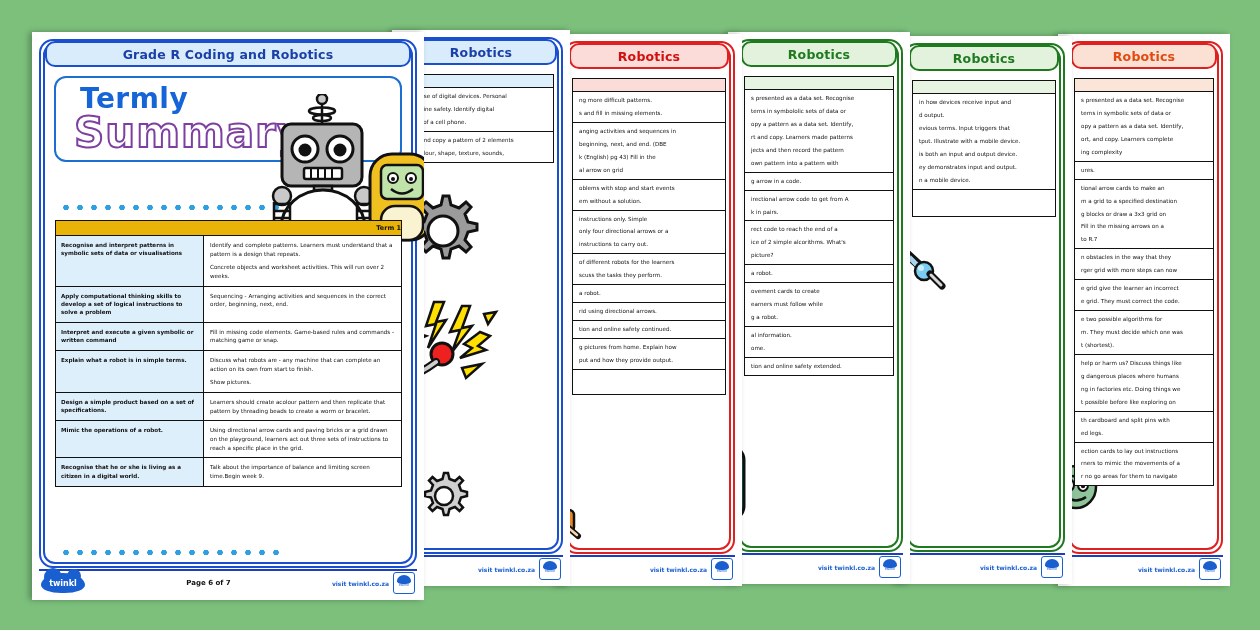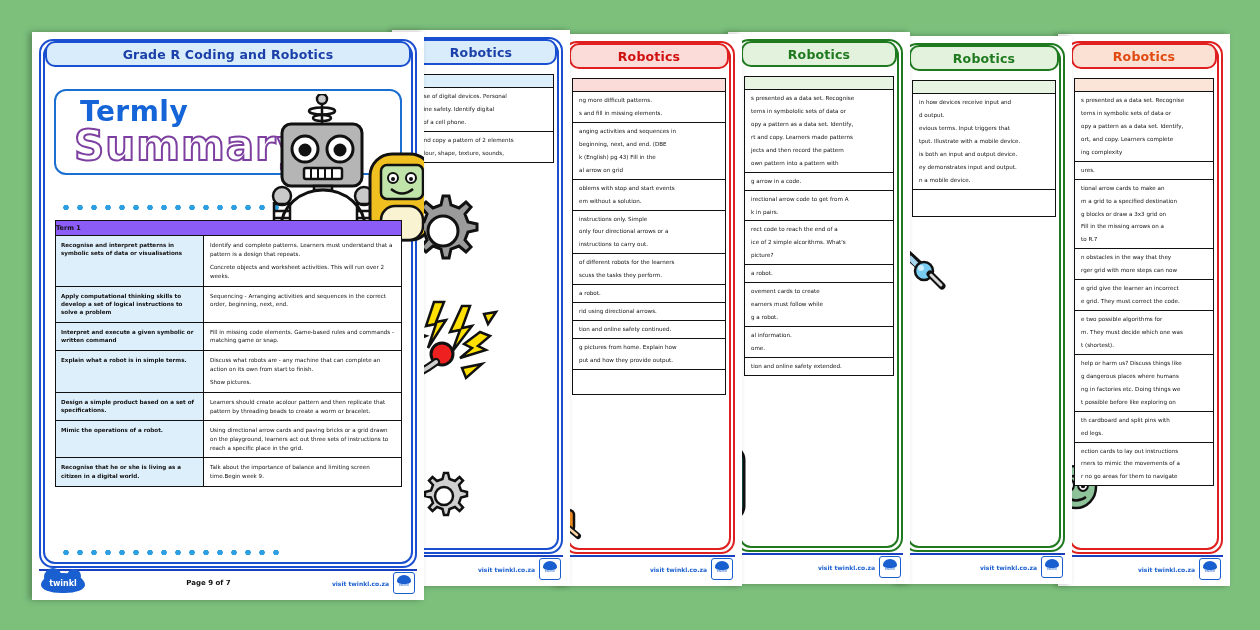--- a/index.html
+++ b/index.html
@@ -105,21 +105,20 @@
 
   
   #page1{ left:32px; top:32px; width:392px; height:568px; z-index:60; }
 
   .hero{
     position:absolute; left:22px; right:22px; top:44px; height:86px;
     background:#ffffff;
     border:2px solid #1a6fd0;
     border-radius:12px;
     z-index:5;
-    margin-top:13px;
   }
   .hero .termly{
     position:absolute; left:24px; top:4px;
     font-family:"DejaVu Sans", sans-serif;
     font-weight:bold; font-size:28px; color:#1565d8;
     letter-spacing:.5px;
   }
   .hero .summary{
     position:absolute; left:18px; top:30px;
     font-family:"DejaVu Sans", sans-serif;
@@ -142,22 +141,22 @@
 
   
   .tbl{
     position:absolute; left:23px; right:22px; top:188px;
     border:1.5px solid #111;
     z-index:7;
     background:#fff;
   }
   .tbl .thead{
     border-bottom:1.5px solid #111;
-    background:#8b5cf6;
-    text-align:left;
+    background:#eab308;
+    text-align:right;
     font-family:"DejaVu Sans", sans-serif;
     font-weight:bold; font-size:6.5px; color:#111;
     padding:3px 0;
   }
   .trow{ display:flex; border-bottom:1.5px solid #111; }
   .trow:last-child{ border-bottom:none; }
   .tc-left{
     width:148px; flex:0 0 148px;
     background:#ddeffb;
     border-right:1.5px solid #111;
@@ -647,21 +646,21 @@
       </div>
     </div>
 
     <div class="dots-bottom"></div>
 
     <div class="footer">
       <div class="twinkl-logo">
         <div class="cloud"></div>
         <div class="wm">twinkl</div>
       </div>
-      <div class="pagenum">Page 9 of 7</div>
+      <div class="pagenum">Page 6 of 7</div>
       <div class="visitwrap">
         <div class="visit">visit twinkl.co.za</div>
         <div class="badge">
           <div class="bc"></div>
             <div class="bt">twinkl</div>
         </div>
       </div>
     </div>
   </div>
 </div>

